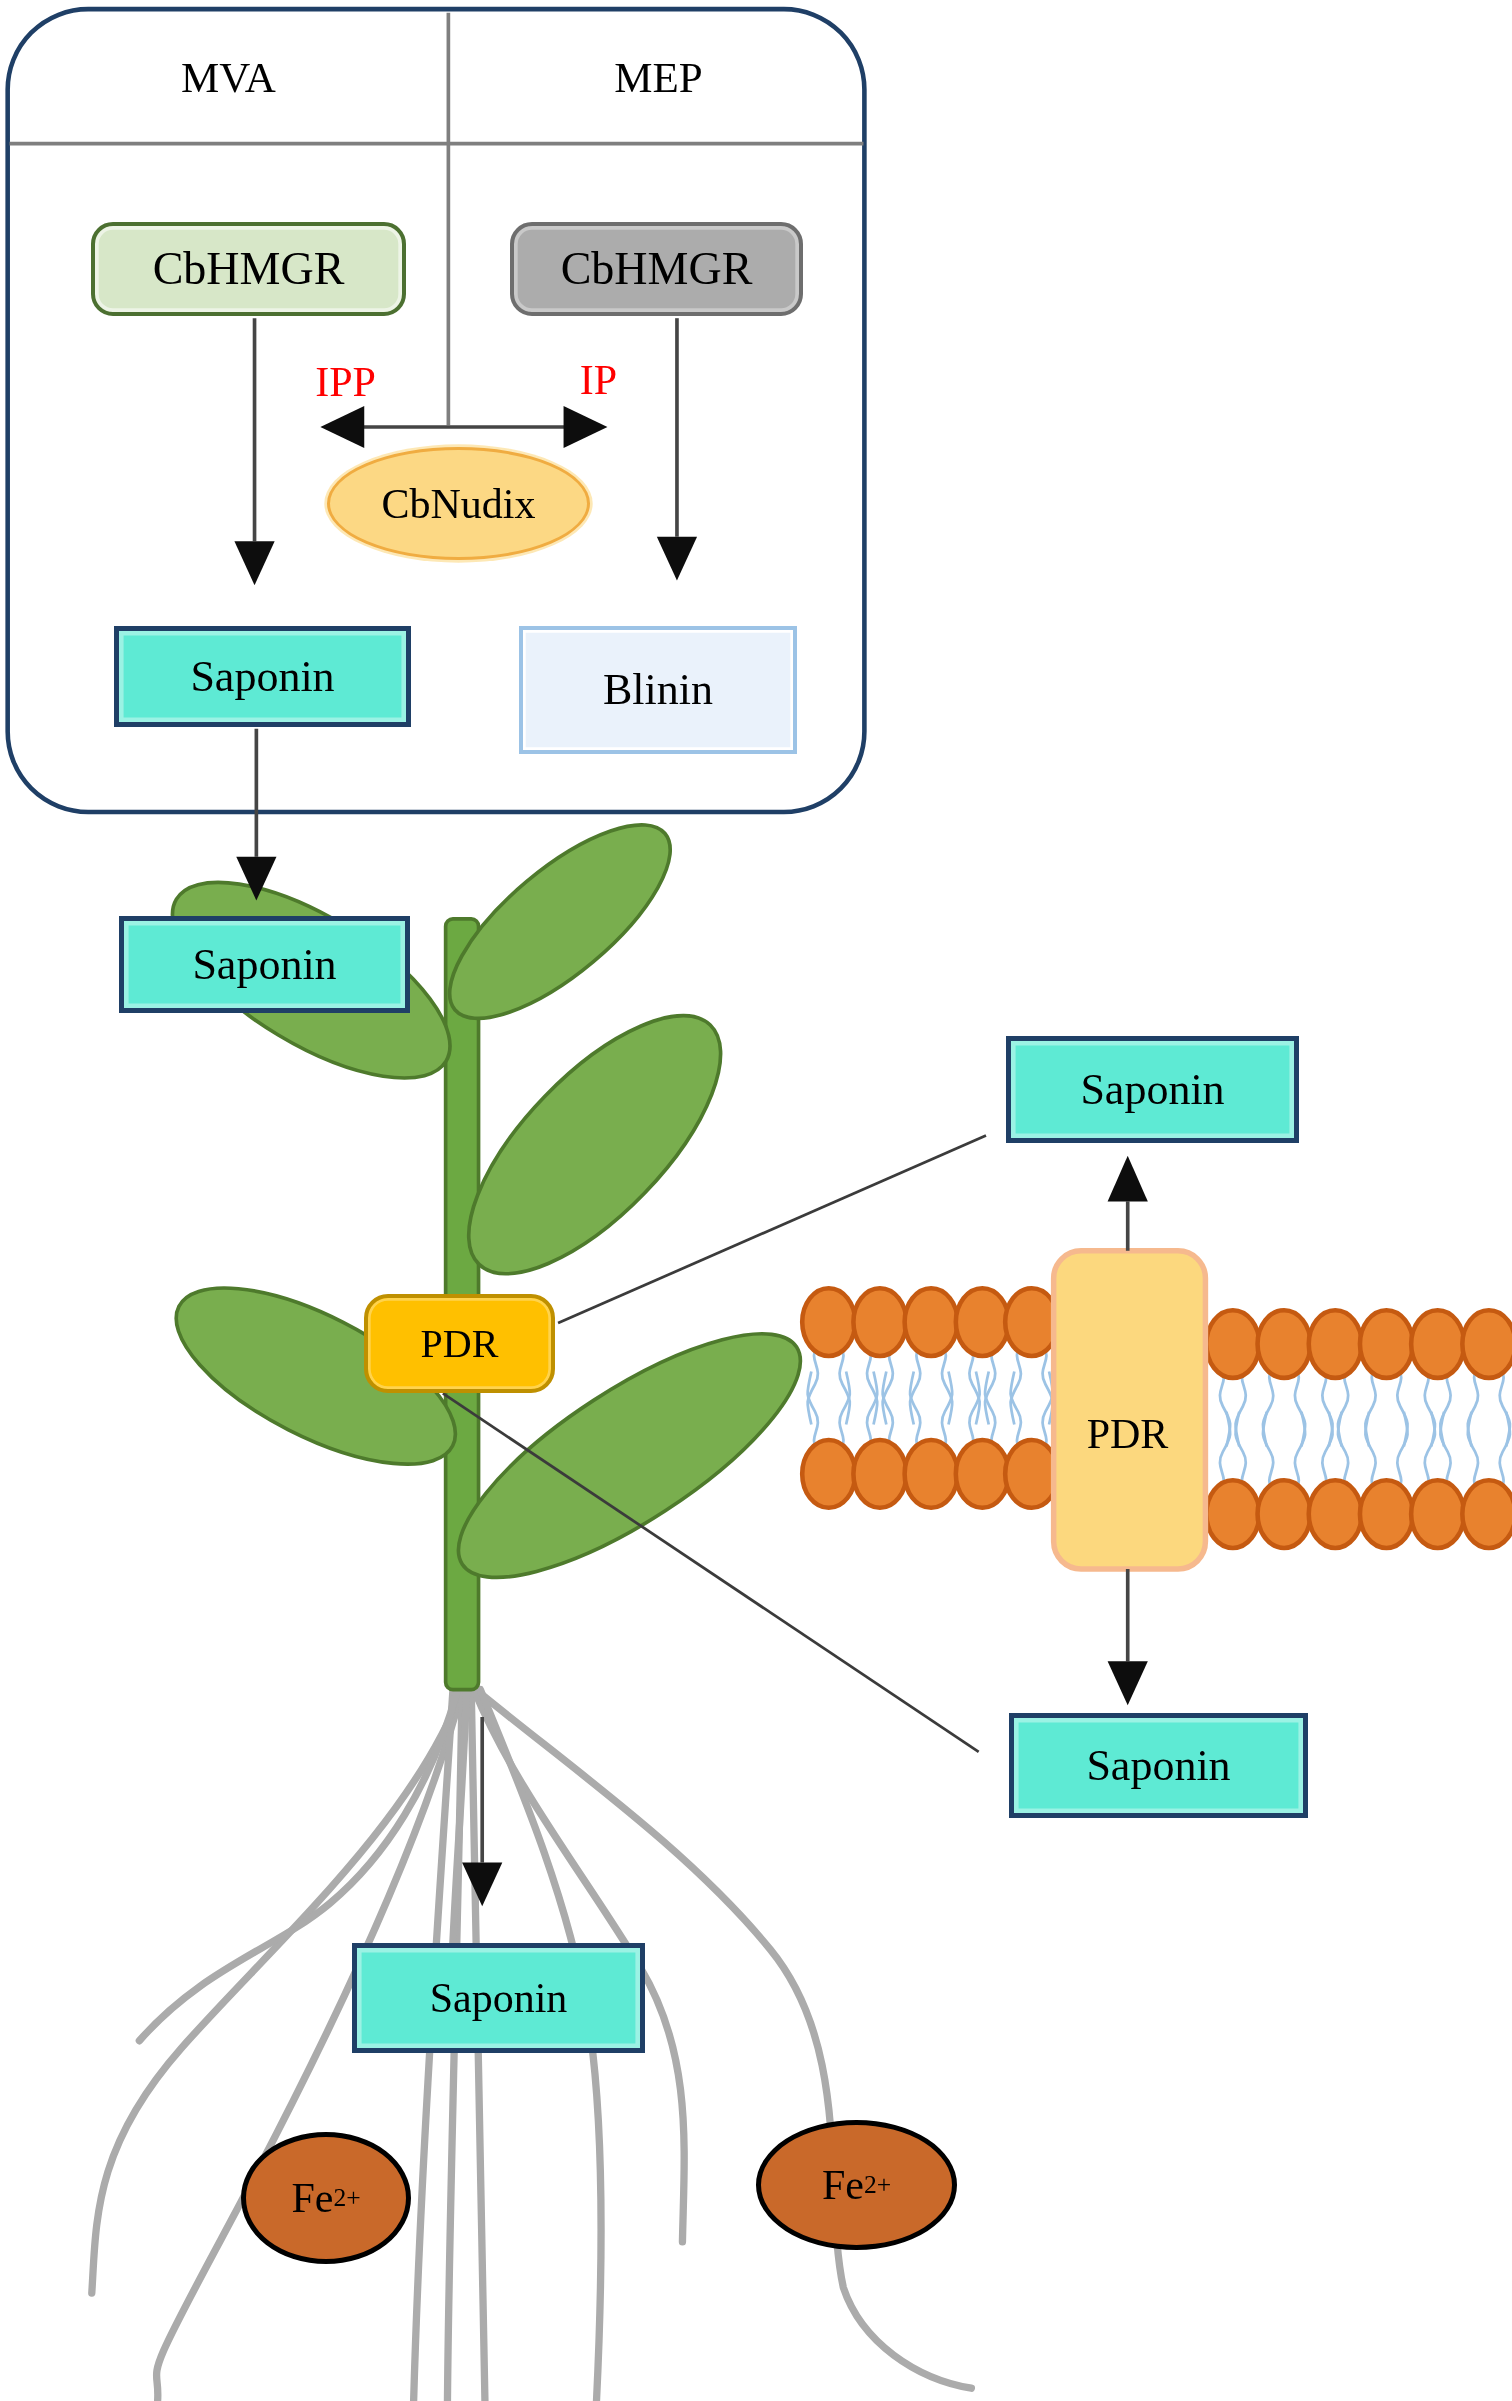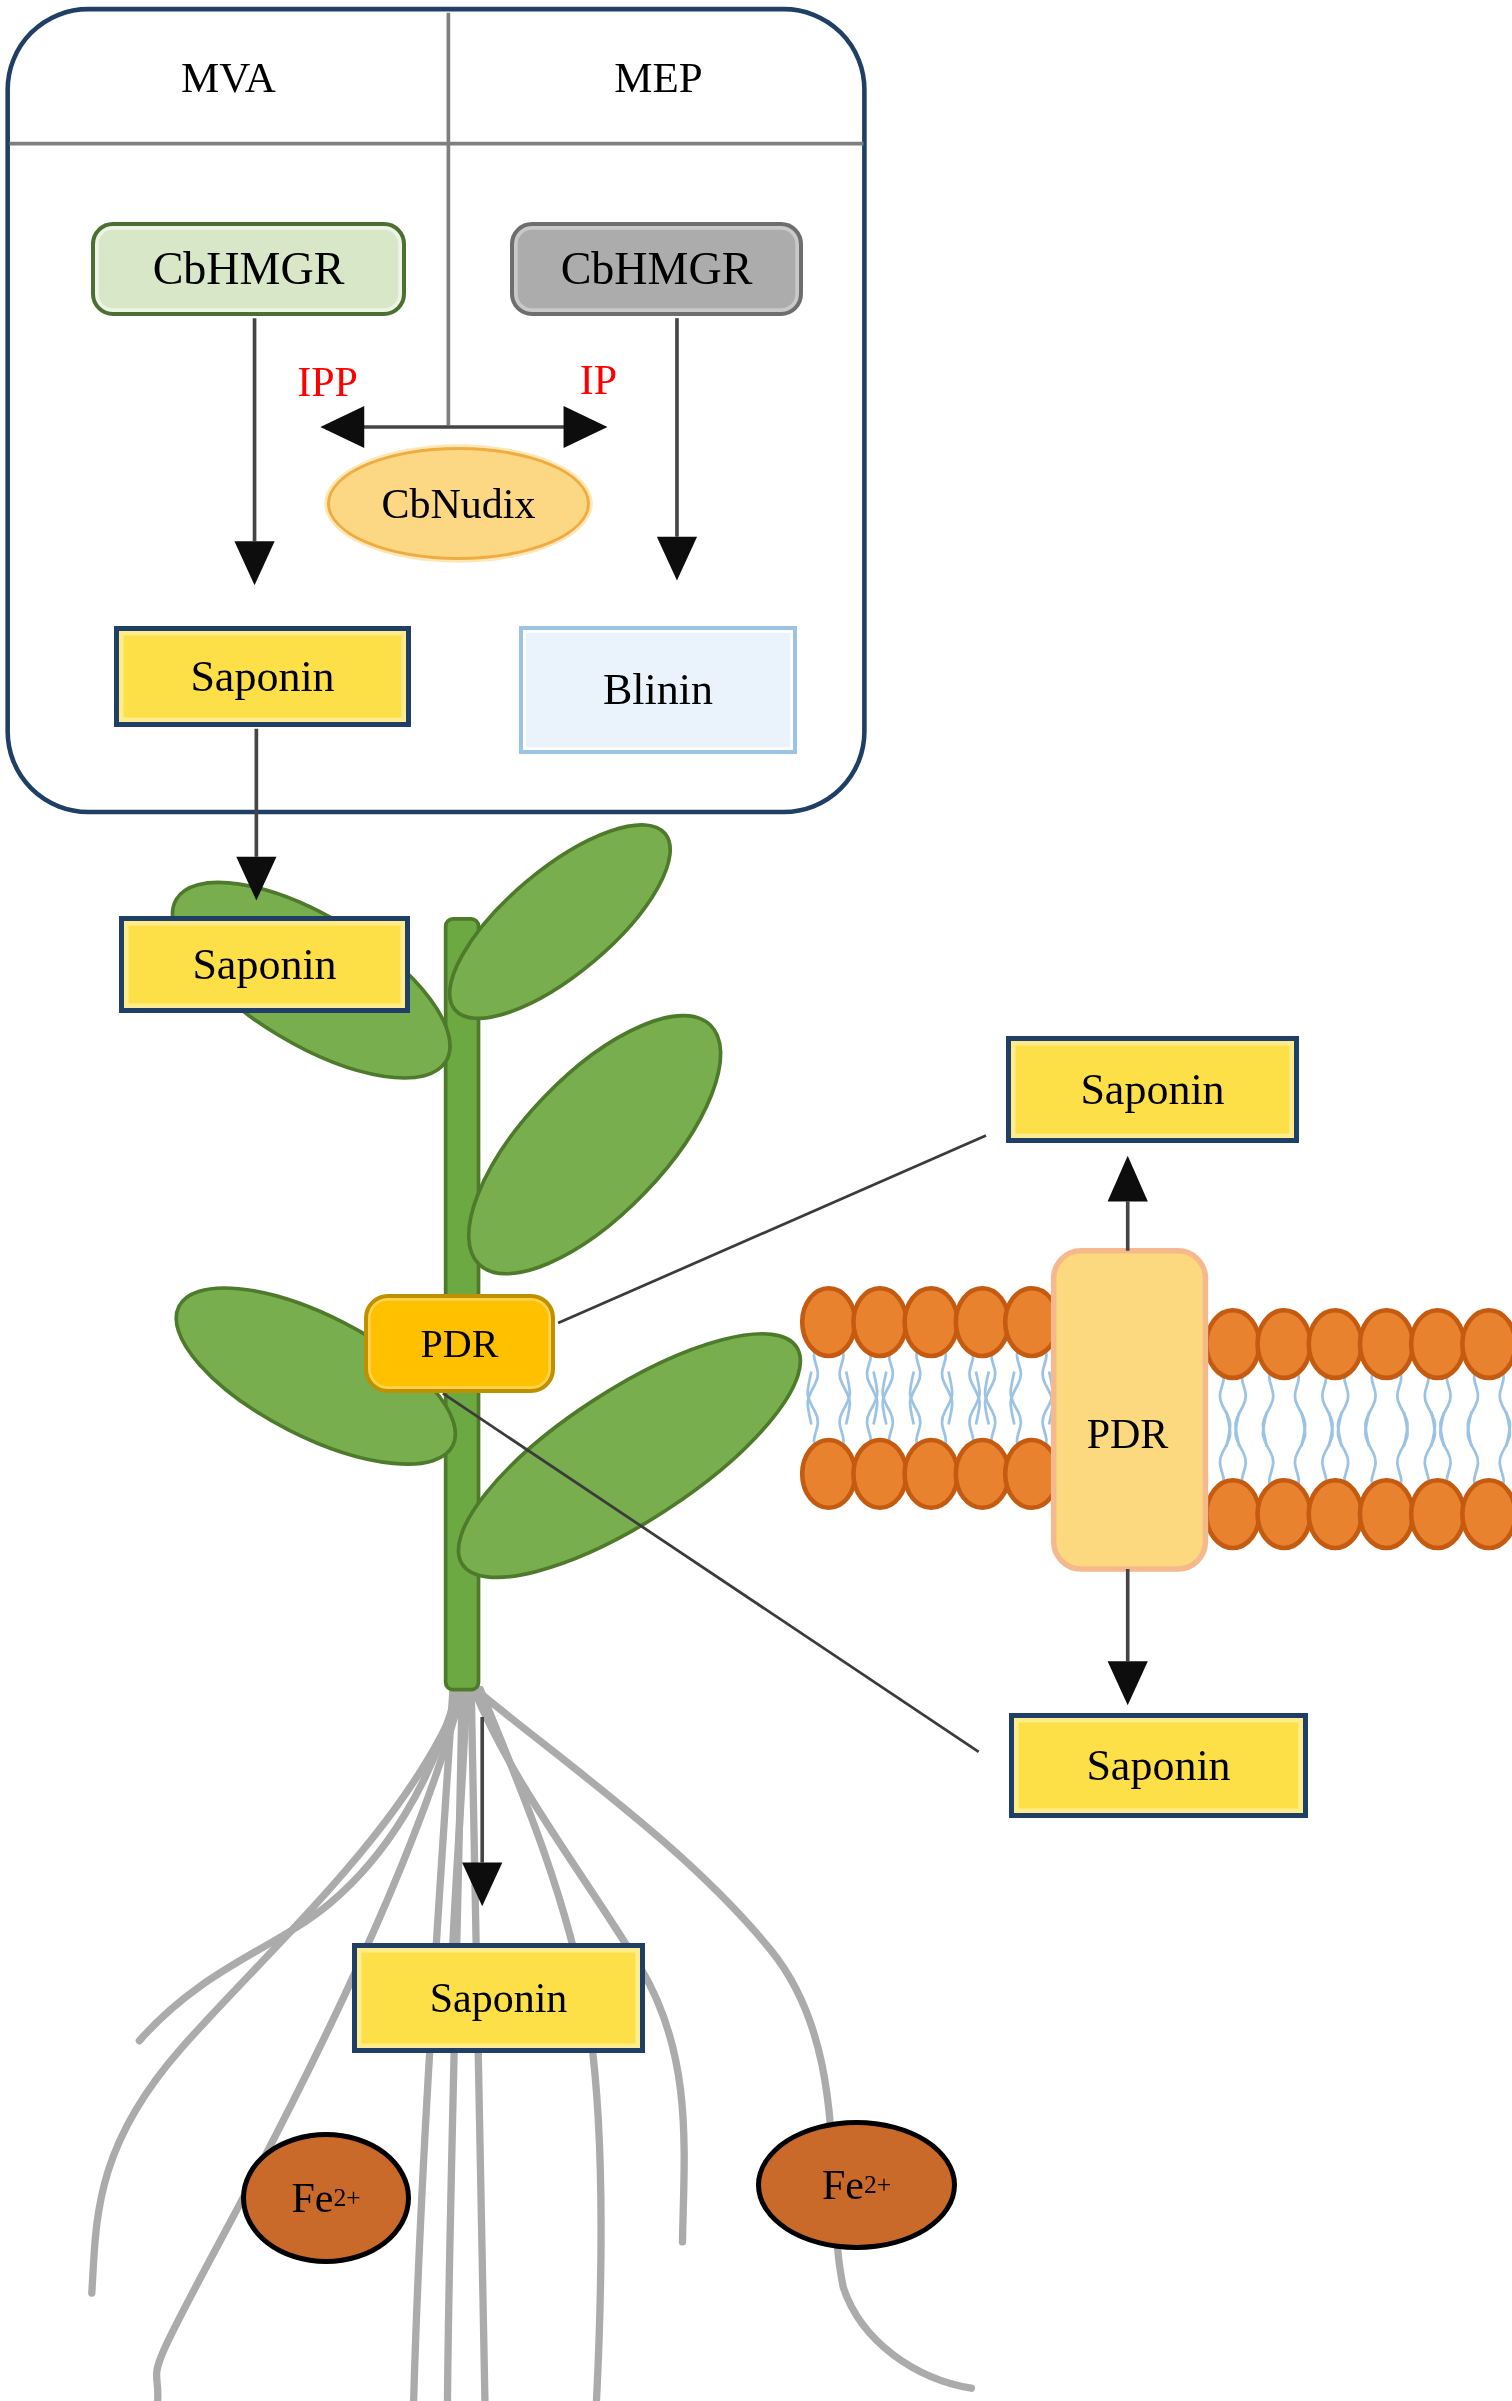--- a/index.html
+++ b/index.html
@@ -17,21 +17,21 @@
   .hdr{font-size:43px;}
   
   .enzyme{border-radius:22px;font-size:46px;}
   .enzyme.green{background:#D7E7C8;border:4.6px solid #4C7031;
                 box-shadow:inset 0 0 0 3.7px rgba(255,255,255,.55);}
   .enzyme.gray{background:#ACACAC;border:4.6px solid #6E6E6E;
                box-shadow:inset 0 0 0 3.7px rgba(255,255,255,.35);}
   .red-label{color:#FF0000;font-size:42px;}
   .nudix{background:#FCD884;border:3.7px solid #F0AC41;border-radius:50%;
          font-size:42px;box-shadow:0 0 0 2.7px rgba(252,216,132,.6);}
-  .saponin{background:#fde047;border:5.5px solid #1F3F66;
+  .saponin{background:#5eead4;border:5.5px solid #1F3F66;
            box-shadow:inset 0 0 0 4.6px rgba(255,255,255,.38);font-size:44px;}
   .blinin{background:#EAF2FB;border:4.6px solid #9CC3E6;
           box-shadow:inset 0 0 0 2.7px #ffffff;font-size:44px;}
   .pdr-stem{background:#FFC000;border:4.6px solid #BF9000;border-radius:24px;
             font-size:40px;box-shadow:inset 0 0 0 2.7px rgba(255,255,255,.3);}
   .pdr-mem{font-size:42px;background:transparent;}
   .fe{background:#C9692A;border:5.5px solid #000000;border-radius:50%;font-size:42px;}
   .fe sup{font-size:25.6px;line-height:0;}
   .small-sap{font-size:42px;}
 </style>
@@ -176,21 +176,21 @@
       <polygon points="1233,1865 1211,1817 1255,1817" fill="#0d0d0d" stroke="none"></polygon>
     </g>
   </svg>
 
   <div class="abs hdr" style="left:119px;top:50px;width:219px;height:55px;">MVA</div>
   <div class="abs hdr" style="left:549px;top:50px;width:219px;height:55px;">MEP</div>
 
   <div class="abs enzyme green" style="left:91px;top:222px;width:315px;height:94px;">CbHMGR</div>
   <div class="abs enzyme gray" style="left:510px;top:222px;width:293px;height:94px;">CbHMGR</div>
 
-  <div class="abs red-label" style="left:259px;top:357px;width:137px;height:50px;">IPP</div>
+  <div class="abs red-label" style="left:277px;top:357px;width:137px;height:50px;">IPP</div>
   <div class="abs red-label" style="left:530px;top:355px;width:137px;height:50px;">IP</div>
 
   <div class="abs nudix" style="left:327px;top:447px;width:263px;height:113px;">CbNudix</div>
 
   <div class="abs saponin" style="left:114px;top:626px;width:297px;height:101px;">Saponin</div>
   <div class="abs blinin" style="left:519px;top:626px;width:278px;height:128px;">Blinin</div>
 
   <div class="abs saponin" style="left:119px;top:916px;width:291px;height:97px;">Saponin</div>
 
   <div class="abs pdr-stem" style="left:364px;top:1294px;width:191px;height:99px;">PDR</div>

